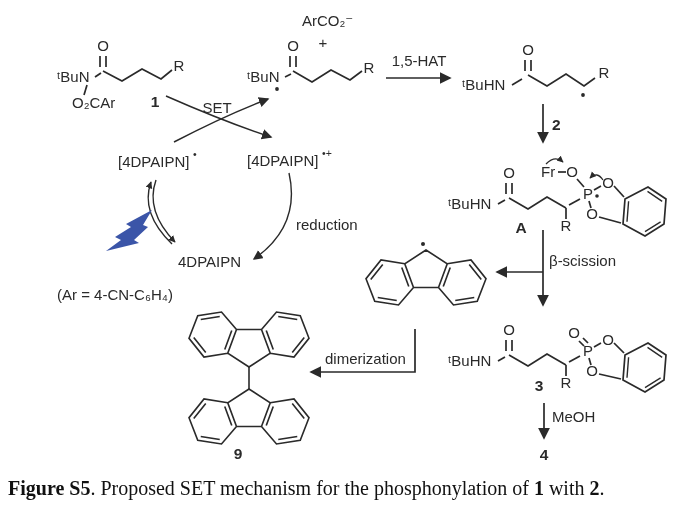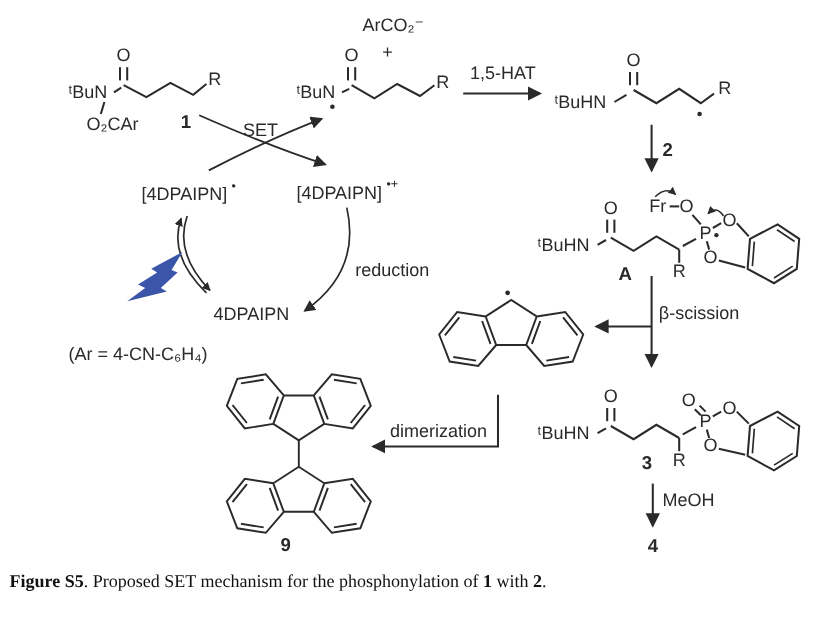--- a/index.html
+++ b/index.html
@@ -6,21 +6,21 @@
   #page{position:relative;width:680px;height:514px;background:#ffffff;overflow:hidden;
         font-family:"Liberation Sans","DejaVu Sans",sans-serif;color:#2a2a2a;}
   svg{position:absolute;left:0;top:0;}
   svg text{font-family:"Liberation Sans","DejaVu Sans",sans-serif;fill:#2a2a2a;}
   .atom{font-size:15px;}
   .lbl{font-size:15px;}
   .cpd{font-size:15.5px;font-weight:700;}
   .sup{font-size:10.5px;}
   .caption{position:absolute;left:8px;top:477px;width:665px;
            font-family:"Liberation Serif","DejaVu Serif",serif;
-           font-size:15px;color:#111;}
+           font-size:20px;color:#111;}
   .caption b{font-weight:700;}
 </style>
 </head>
 <body>
 
 <div id="page">
 
 <svg width="680" height="514" viewBox="0 0 680 514">
   <defs>
     <marker id="arr" markerWidth="9" markerHeight="9" refX="6" refY="3.5" orient="auto">

